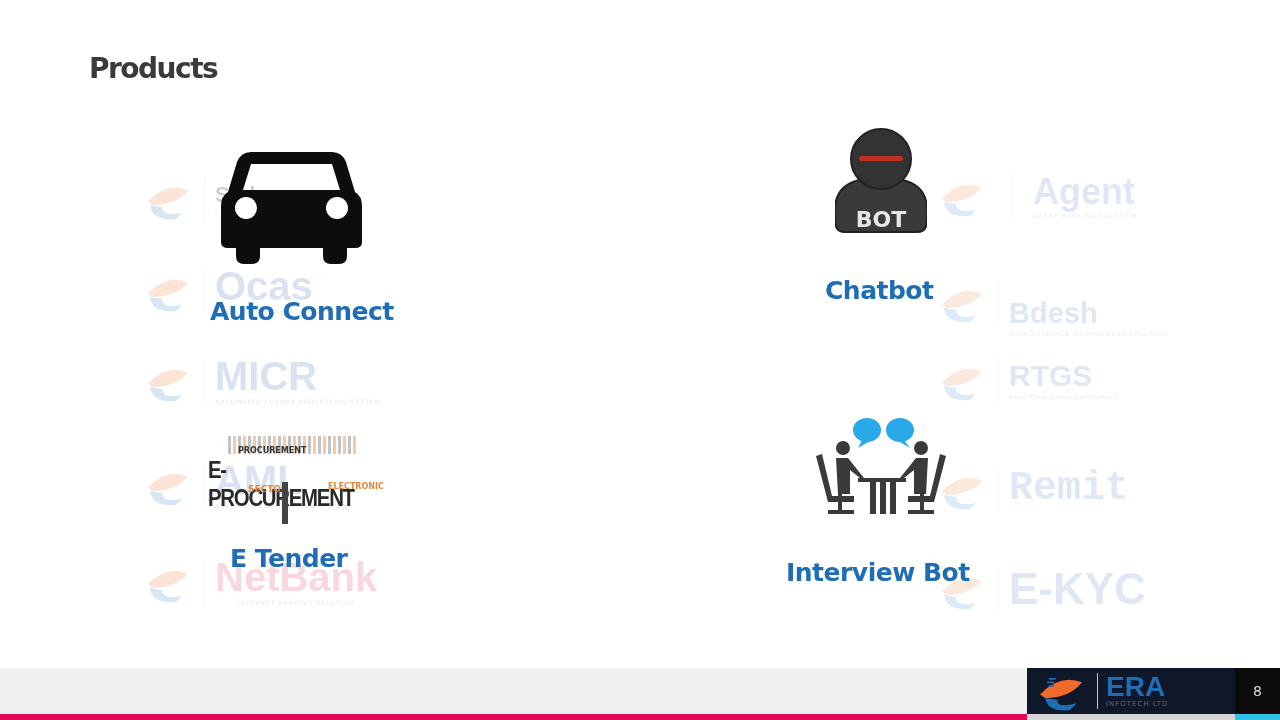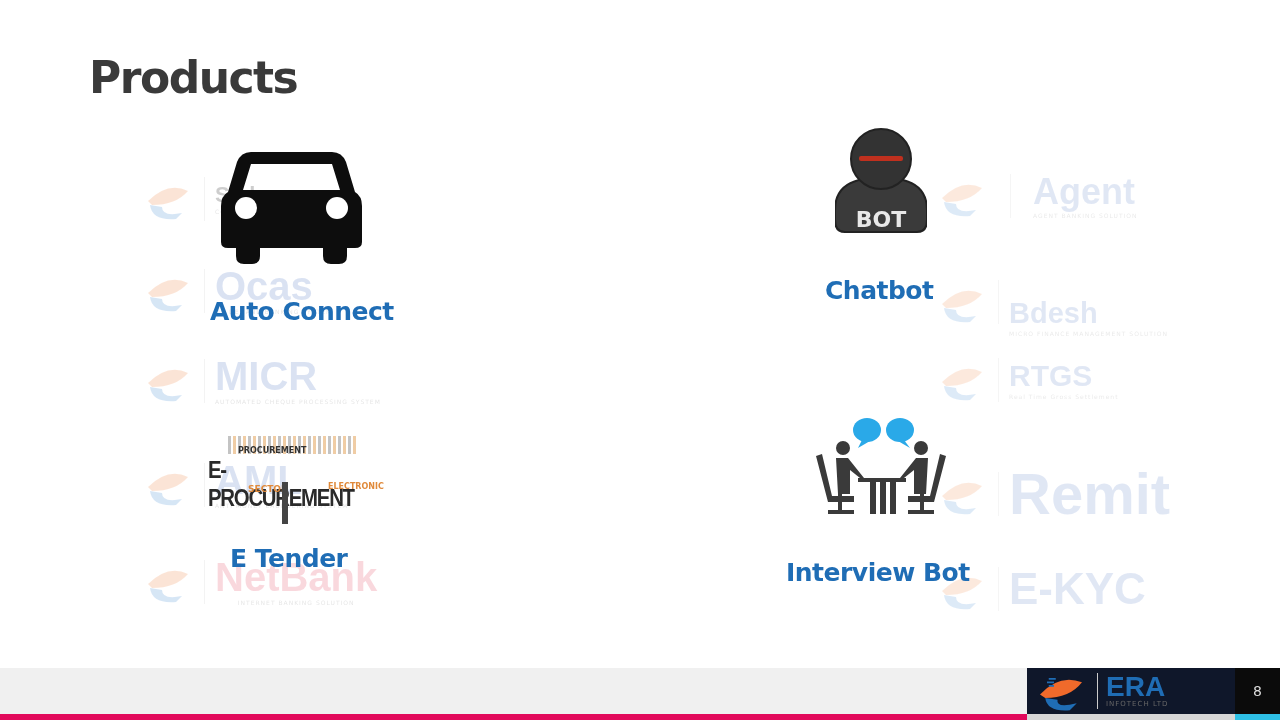--- a/index.html
+++ b/index.html
@@ -1,17 +1,17 @@
 <!DOCTYPE html>
 <html><head>
 <meta charset="utf-8">
 <style>
   html, body { margin:0; padding:0; }
   body { width:1280px; height:720px; position:relative; overflow:hidden; background:#ffffff; font-family:"DejaVu Sans", sans-serif; }
-  .title { position:absolute; left:89px; top:52px; font-size:44px; font-weight:bold; color:#3a3a3a; letter-spacing:-1.5px; }
+  .title { position:absolute; left:89px; top:52px; font-size:28px; font-weight:bold; color:#3a3a3a; letter-spacing:-1.5px; }
   .wm { position:absolute; display:flex; align-items:center; opacity:0.22; }
   .wm .e { width:56px; height:48px; position:relative; }
   .wm .sep { width:1px; height:44px; background:#ccc; margin:0 10px; }
   .wm .nm { font-family:"Liberation Sans", sans-serif; font-weight:bold; font-size:40px; color:#5b7fc8; line-height:1; }
   .wm .sub { font-size:6px; color:#8a8a8a; letter-spacing:1px; margin-top:2px; }
   .product { position:absolute; }
   .label { position:absolute; font-family:"DejaVu Sans", sans-serif; font-weight:bold; color:#1f6db5; font-size:25px; white-space:nowrap; letter-spacing:-0.5px; }
   .footer { position:absolute; left:0; top:668px; width:1280px; height:46px; background:#f0f0f0; }
   .footer-line { position:absolute; left:0; top:714px; width:1240px; height:6px; background:#e2095b; }
   .logo-box { position:absolute; left:1027px; top:668px; width:208px; height:46px; background:#0f172a; display:flex; align-items:center; }
@@ -113,21 +113,21 @@
       <div class="sub">Real Time Gross Settlement</div>
     </div>
 </div>
 <div class="wm" style="left:932px;top:465px;opacity:0.18;">
   <svg class="e" viewBox="0 0 56 48">
       <path d="M10 26 Q30 6 50 16 Q38 30 14 30Z" fill="#f08a4b"></path>
       <path d="M12 30 Q14 46 38 44 L44 38 Q24 42 24 32Z" fill="#4a8fd6"></path>
     </svg>
   <div class="sep"></div>
   <div>
-      <div class="nm" style="font-size:58px;">Remit</div>
+      <div class="nm" style="font-size:40px;font-family:Liberation Mono, monospace;">Remit</div>
     </div>
 </div>
 <div class="wm" style="left:932px;top:565px;opacity:0.18;">
   <svg class="e" viewBox="0 0 56 48">
       <path d="M10 26 Q30 6 50 16 Q38 30 14 30Z" fill="#f08a4b"></path>
       <path d="M12 30 Q14 46 38 44 L44 38 Q24 42 24 32Z" fill="#4a8fd6"></path>
     </svg>
   <div class="sep"></div>
   <div>
       <div class="nm" style="font-size:44px;">E-KYC</div>

